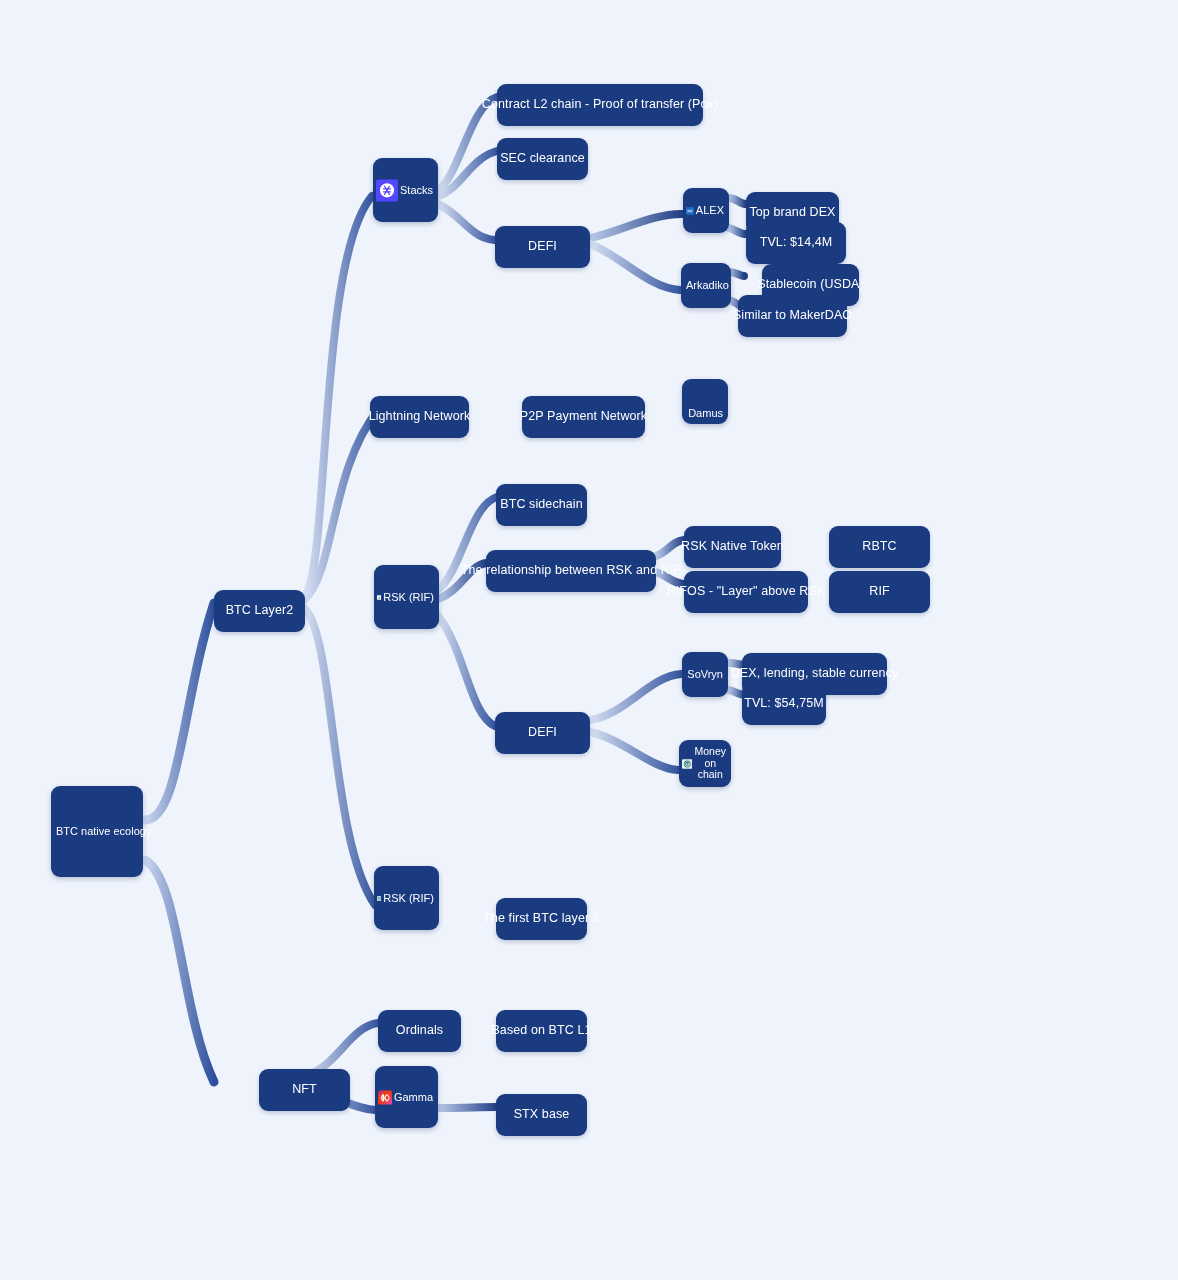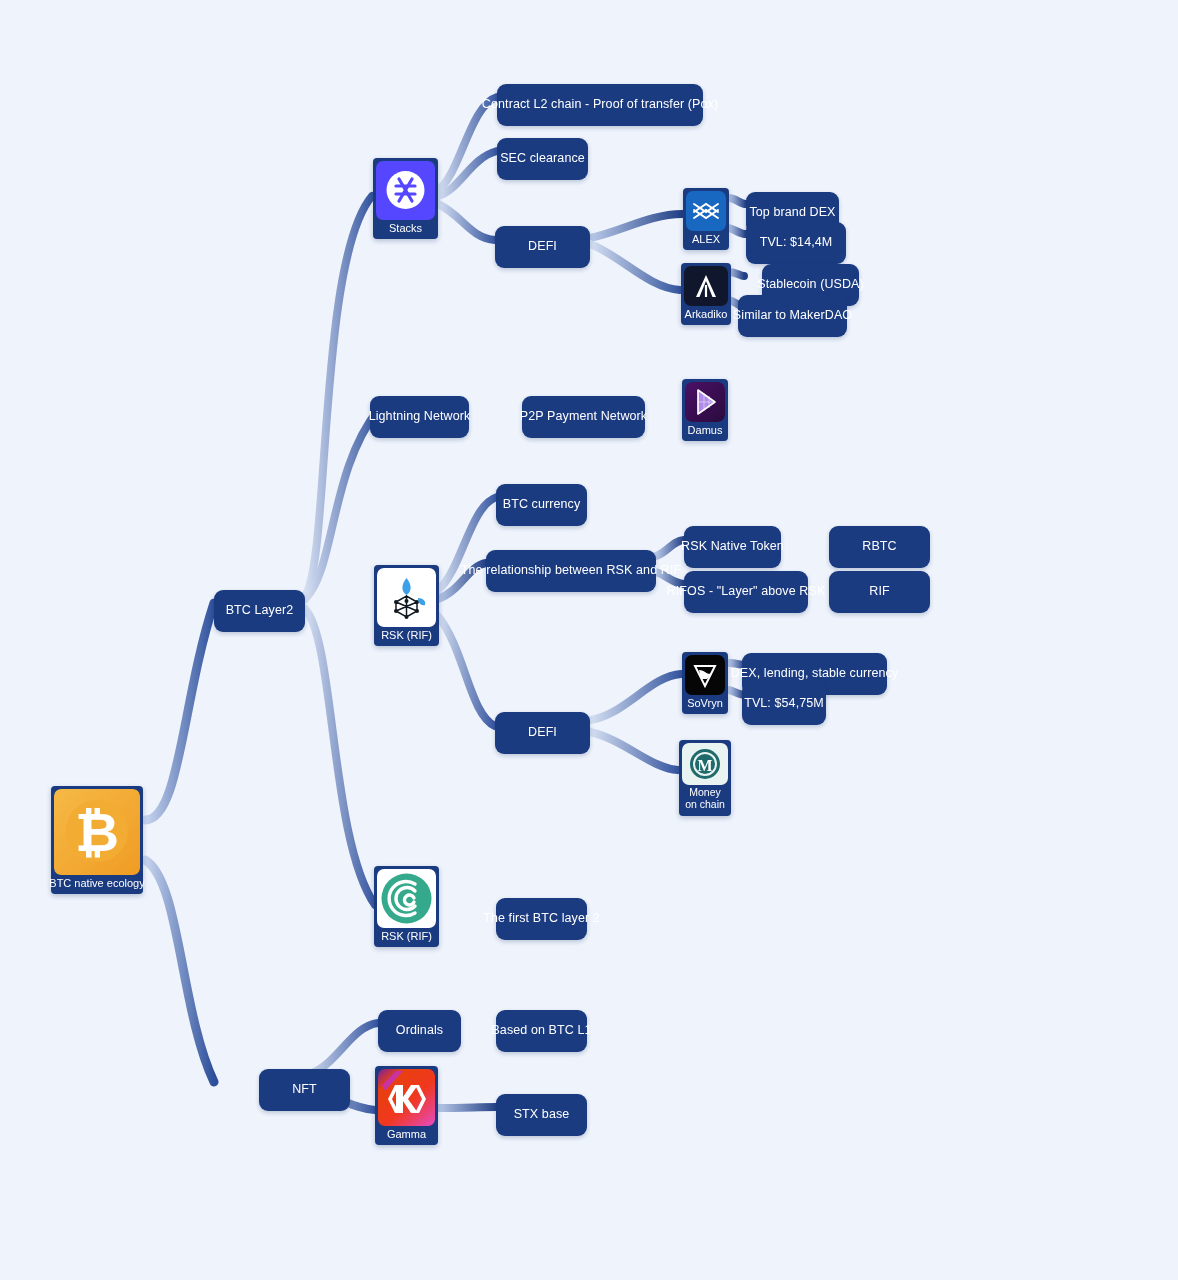--- a/index.html
+++ b/index.html
@@ -44,24 +44,23 @@
     background: #c0264a;
     font-size: 11.6px;
     line-height: 1.45;
     white-space: normal;
   }
   
   .icard {
     position: absolute;
     box-sizing: border-box;
     background: #1b3b80;
-    border-radius: 4px;
+    border-radius: 9px;
     box-shadow: 0 2px 5px rgba(20,40,90,0.25);
     display: flex;
-    flex-direction: column;
     align-items: center;
     z-index: 5;
     padding: 3px 3px 2px 3px;
   }
   .icard .tile {
     border-radius: 7px;
     overflow: hidden;
     display: block;
   }
   .icard .cap {
@@ -253,21 +252,21 @@
   </div>
 
   <div class="node" style="left:370px; top:396px; width:99px; height:26px;">
     <span>Lightning Network</span>
   </div>
 
   <div class="node" style="left:522px; top:396px; width:123px; height:26px;">
     <span>P2P Payment Network</span>
   </div>
 
-  <div class="icard" style="left:682px; top:379px; width:46px;">
+  <div class="icard" style="left:682px; top:379px; width:46px;align-items:flex-end;">
     <svg class="tile" width="40" height="40" viewBox="0 0 40 40">
       <defs>
         <linearGradient id="damg" x1="0" y1="0" x2="1" y2="1">
           <stop offset="0%" stop-color="#4b1065"></stop>
           <stop offset="100%" stop-color="#2a0b3d"></stop>
         </linearGradient>
       </defs>
       <rect x="0" y="0" width="40" height="40" rx="7" fill="url(#damg)"></rect>
       <path d="M13 8 L30 20 L13 32 Z" fill="#b08ae8" stroke="#ffffff" stroke-width="1.6" stroke-linejoin="round"></path>
       <g stroke="#ffffff" stroke-width="0.6" opacity="0.8">
@@ -291,21 +290,21 @@
         <circle cx="19" cy="43" r="2"></circle>
           <circle cx="40" cy="43" r="2"></circle>
           <circle cx="29.5" cy="49" r="2"></circle>
       </g>
       <path d="M41 30 C 46 30, 49 33, 48 37 C 44 38, 41 35, 41 30 Z" fill="#3aa0e8"></path>
     </svg>
     <div class="cap">RSK (RIF)</div>
   </div>
 
   <div class="node" style="left:496px; top:484px; width:91px; height:26px;">
-    <span>BTC currency</span>
+    <span>BTC sidechain</span>
   </div>
 
   <div class="node" style="left:486px; top:550px; width:170px; height:26px;">
     <span>The relationship between RSK and RIF</span>
   </div>
 
   <div class="node" style="left:495px; top:712px; width:95px; height:28px;">
     <span>DEFI</span>
   </div>
 

